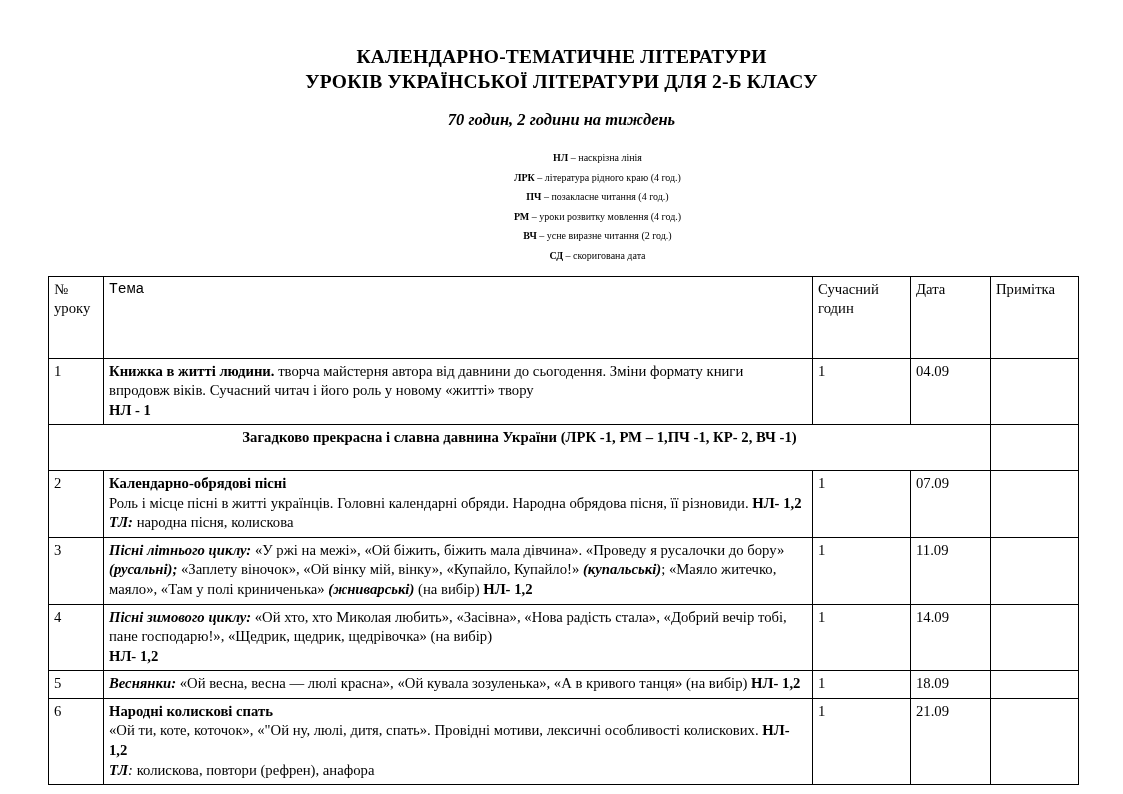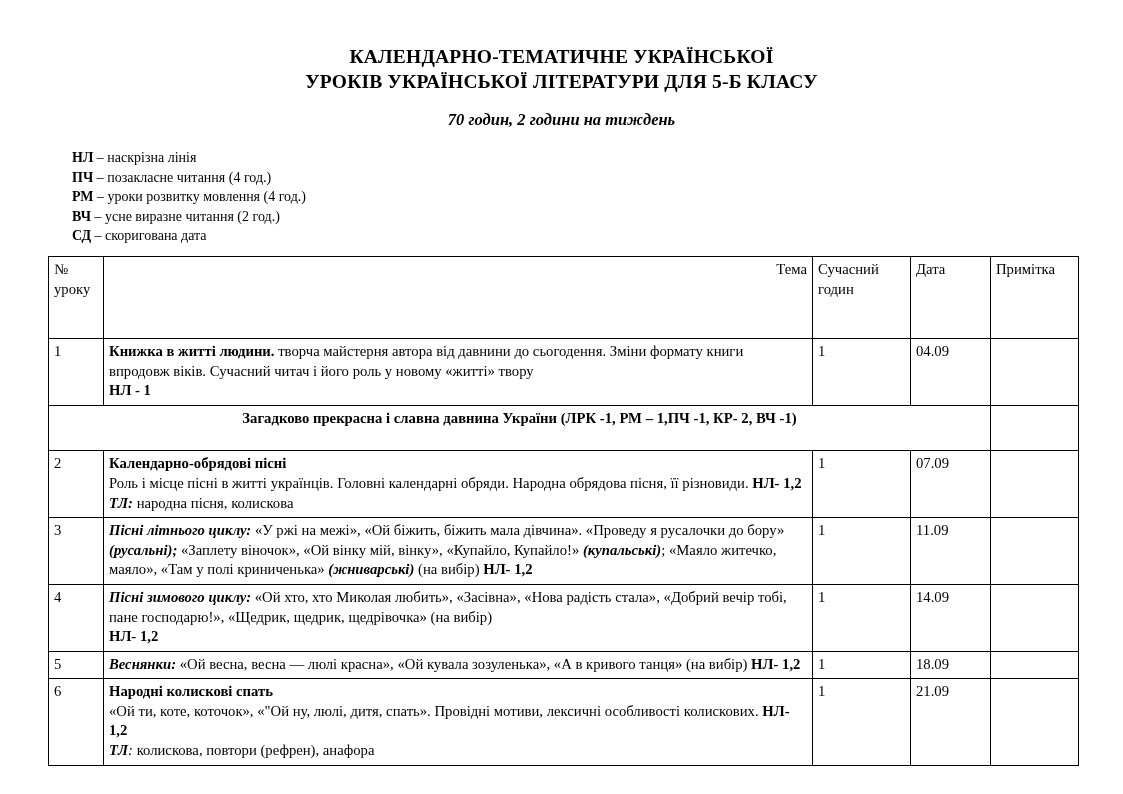--- a/index.html
+++ b/index.html
@@ -40,23 +40,24 @@
     font-size: 16.5px;
     line-height: 20px;
   }
 
   
   .legend {
     margin-top: 18px;
     padding-left: 72px;
   }
   .legend-row {
-    font-size: 14px;
+    font-size: 10px;
     line-height: 19.6px;
     white-space: nowrap;
+    text-align: center;
   }
   .legend-abbr {
     font-weight: bold;
   }
 
   
   .table-wrap {
     margin-top: 10px;
     padding-left: 48px;
     padding-right: 45px;
@@ -81,21 +82,22 @@
   col.c-date   { width: 80px; }
   col.c-note   { width: 88px; }
 
   thead td.hdr-num,
   thead td.hdr-hours,
   thead td.hdr-date,
   thead td.hdr-note {
     text-align: left;
   }
   thead td.hdr-theme {
-    text-align: right;
+    text-align: left;
+    font-family: Liberation Mono, monospace;
   }
   thead tr { height: 82px; }
 
   td.cell-num   { text-align: left; }
   td.cell-hours { text-align: left; }
   td.cell-date  { text-align: left; }
 
   .section-row td.section-cell {
     text-align: center;
     font-weight: bold;
@@ -107,28 +109,31 @@
   .i   { font-style: italic; }
   .bi  { font-weight: bold; font-style: italic; }
   .n   { font-weight: normal; font-style: normal; }
 </style>
 </head>
 <body>
 
 <div class="page">
 
   <div class="title-block">
-    <div class="doc-title-line">КАЛЕНДАРНО-ТЕМАТИЧНЕ УКРАЇНСЬКОЇ</div>
-    <div class="doc-title-line">УРОКІВ УКРАЇНСЬКОЇ ЛІТЕРАТУРИ  ДЛЯ 5-Б КЛАСУ</div>
+    <div class="doc-title-line">КАЛЕНДАРНО-ТЕМАТИЧНЕ ЛІТЕРАТУРИ</div>
+    <div class="doc-title-line">УРОКІВ УКРАЇНСЬКОЇ ЛІТЕРАТУРИ  ДЛЯ 2-Б КЛАСУ</div>
     <div class="subtitle">70 годин, 2  години на тиждень</div>
   </div>
 
   <div class="legend">
     <div class="legend-row">
       <span class="legend-abbr">НЛ</span><span> – </span><span>наскрізна лінія</span>
+    </div>
+    <div class="legend-row">
+      <span class="legend-abbr">ЛРК</span><span> – </span><span>література рідного краю (4 год.)</span>
     </div>
     <div class="legend-row">
       <span class="legend-abbr">ПЧ</span><span> – </span><span>позакласне читання (4 год.)</span>
     </div>
     <div class="legend-row">
       <span class="legend-abbr">РМ</span><span> – </span><span>уроки розвитку мовлення (4 год.)</span>
     </div>
     <div class="legend-row">
       <span class="legend-abbr">ВЧ</span><span> – </span><span>усне виразне читання (2 год.)</span>
     </div>

